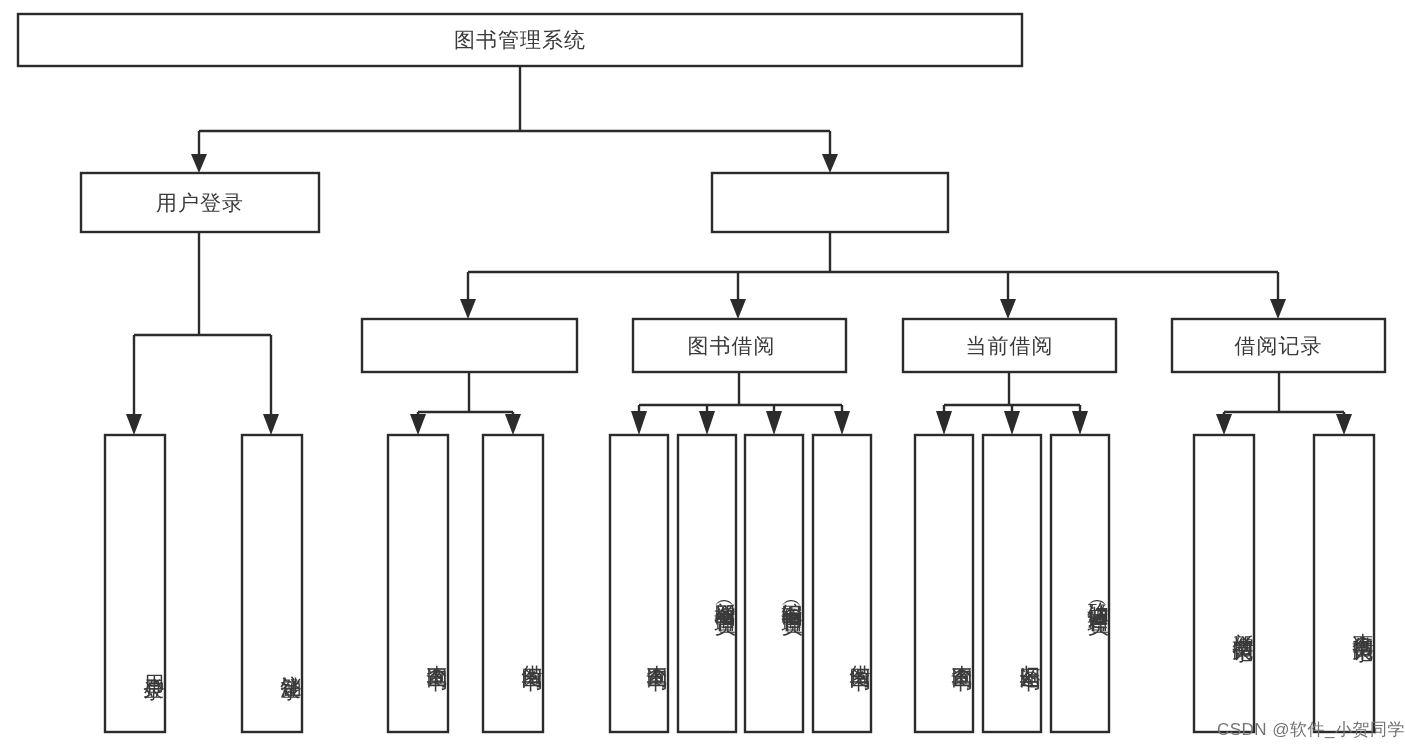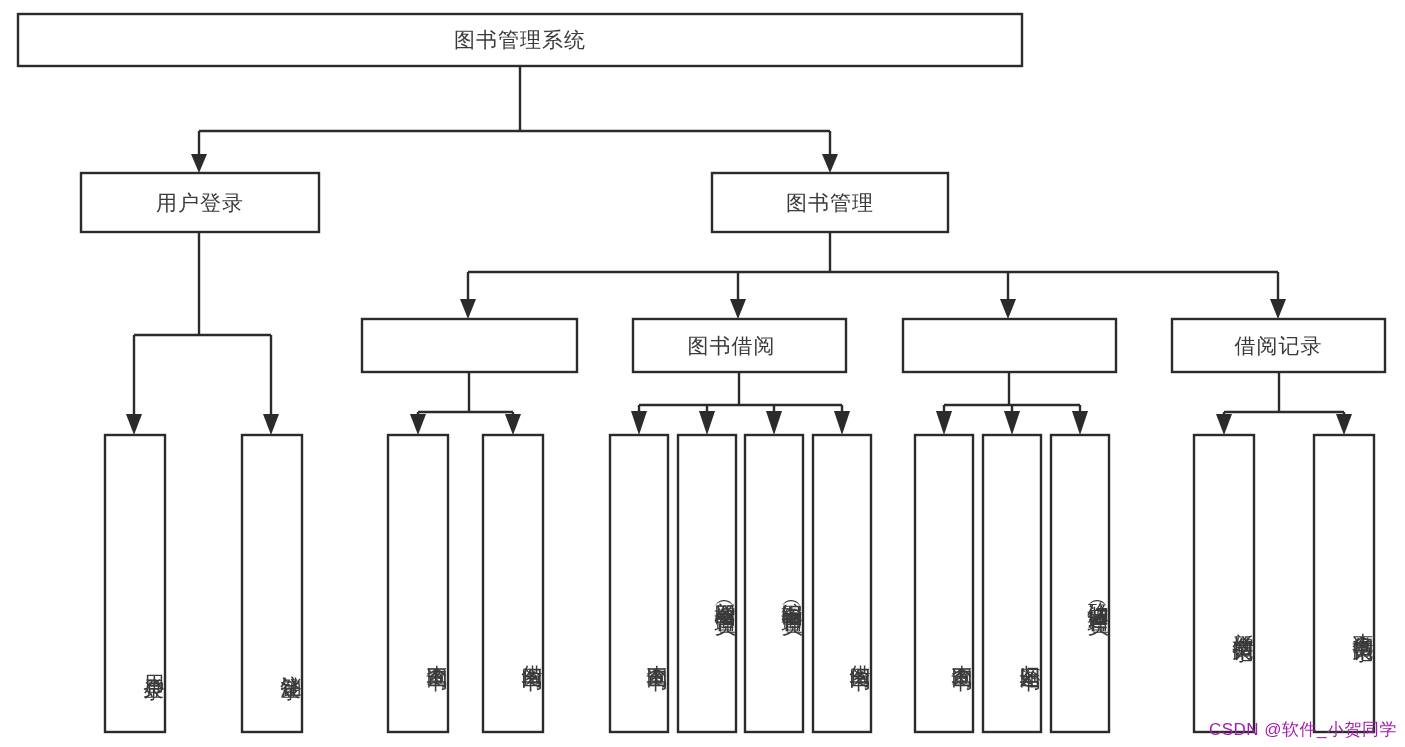--- a/index.html
+++ b/index.html
@@ -64,25 +64,25 @@
     justify-content: center;
     font-family: "Liberation Sans", "DejaVu Sans", sans-serif;
     font-size: 21px;
     color: #3a3a3a;
     letter-spacing: 1px;
     white-space: nowrap;
     pointer-events: none;
   }
   .watermark {
     position: absolute;
-    right: 8px;
+    right: 0;
     bottom: 6px;
     font-family: "Liberation Sans", "DejaVu Sans", sans-serif;
     font-size: 17px;
-    color: #a21caf;
+    color: #737373;
     letter-spacing: 0.5px;
     white-space: nowrap;
     user-select: none;
   }
 </style>
 </head>
 <body>
 
 <div id="diagram-root">
 
@@ -177,23 +177,23 @@
     <rect class="node-box" x="983" y="435" width="58" height="297"></rect>
     <rect class="node-box" x="1051" y="435" width="58" height="297"></rect>
 
     <rect class="node-box" x="1194" y="435" width="60" height="297"></rect>
     <rect class="node-box" x="1314" y="435" width="60" height="297"></rect>
   </svg>
 
   <div class="htext-wrap" style="left:18px; top:14px; width:1004px; height:52px;">图书管理系统</div>
 
   <div class="htext-wrap" style="left:81px; top:173px; width:238px; height:59px;">用户登录</div>
-  <div class="htext-wrap" style="left:712px; top:173px; width:236px; height:59px;">图书管理</div>
 
   <div class="htext-wrap" style="left:633px; top:319px; width:197px; height:53px;">图书借阅</div>
+  <div class="htext-wrap" style="left:903px; top:319px; width:213px; height:53px;">当前借阅</div>
   <div class="htext-wrap" style="left:1172px; top:319px; width:213px; height:53px;">借阅记录</div>
 
   <div class="vtext-wrap" style="left:105px; top:435px; width:60px; height:297px; padding-top:78px;">用户登录</div>
   <div class="vtext-wrap" style="left:242px; top:435px; width:60px; height:297px; padding-top:78px;">注销登录</div>
 
   <div class="vtext-wrap" style="left:388px; top:435px; width:60px; height:297px; padding-top:68px;">查询图书</div>
   <div class="vtext-wrap" style="left:483px; top:435px; width:60px; height:297px; padding-top:68px;">借阅图书</div>
 
   <div class="vtext-wrap" style="left:610px; top:435px; width:58px; height:297px; padding-top:68px;">查询图书</div>
   <div class="vtext-wrap" style="left:678px; top:435px; width:58px; height:297px; padding-top:10px;">新增图书（管理员）</div>

